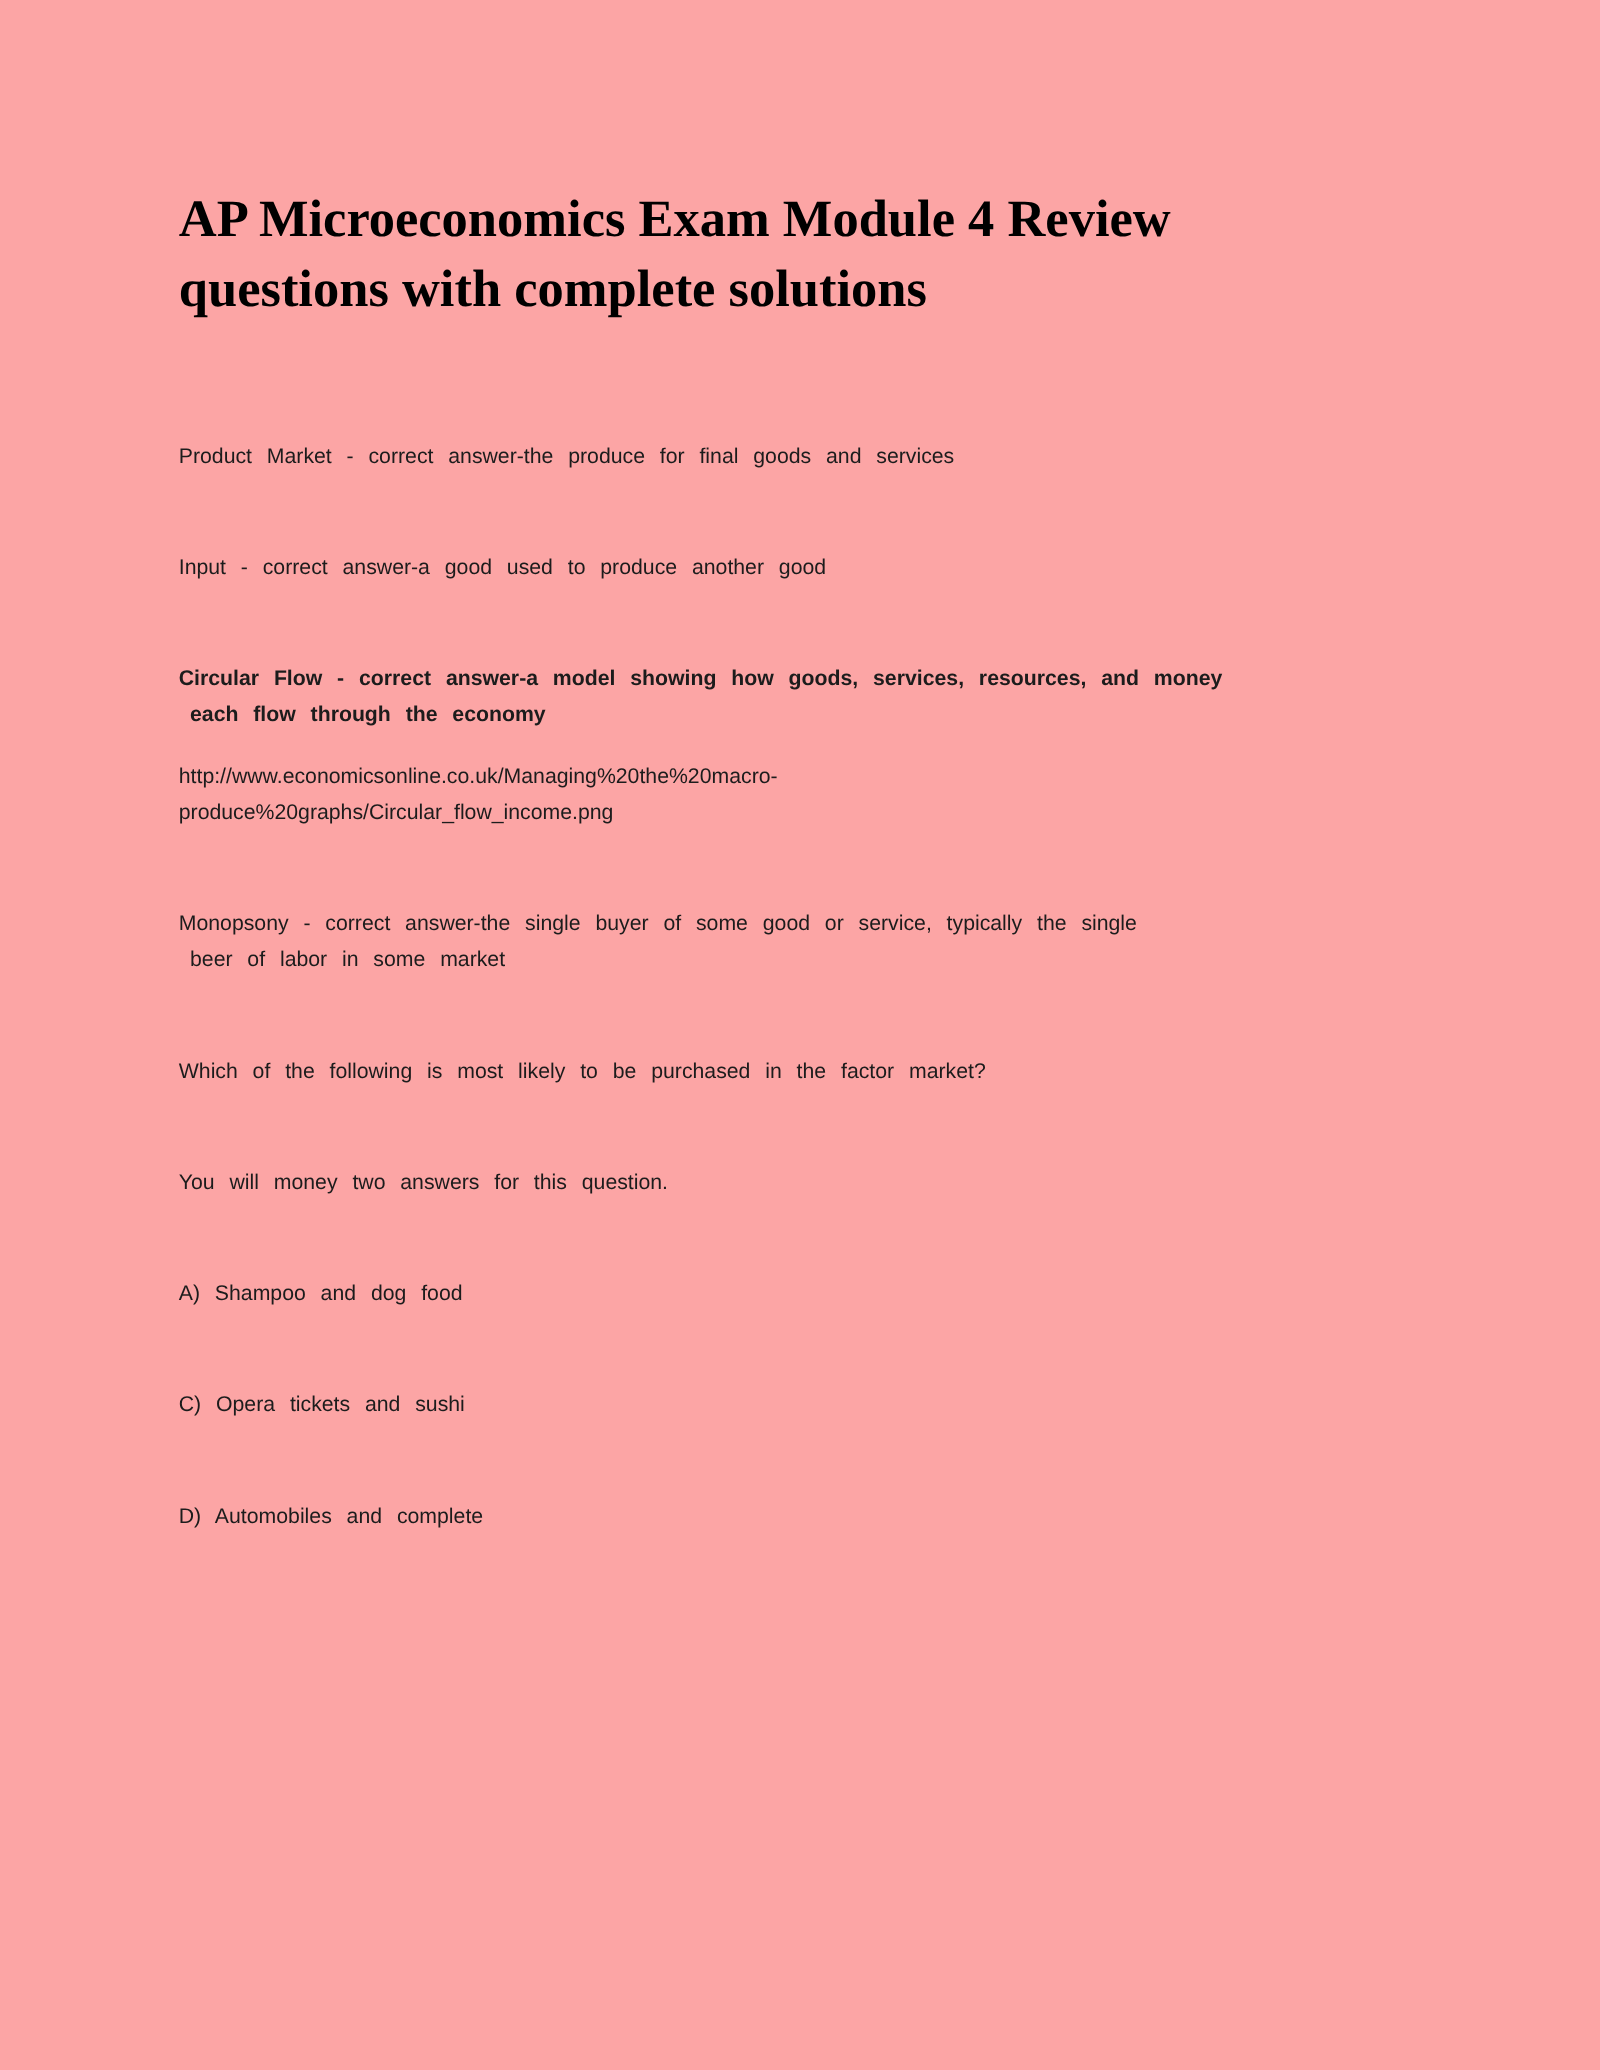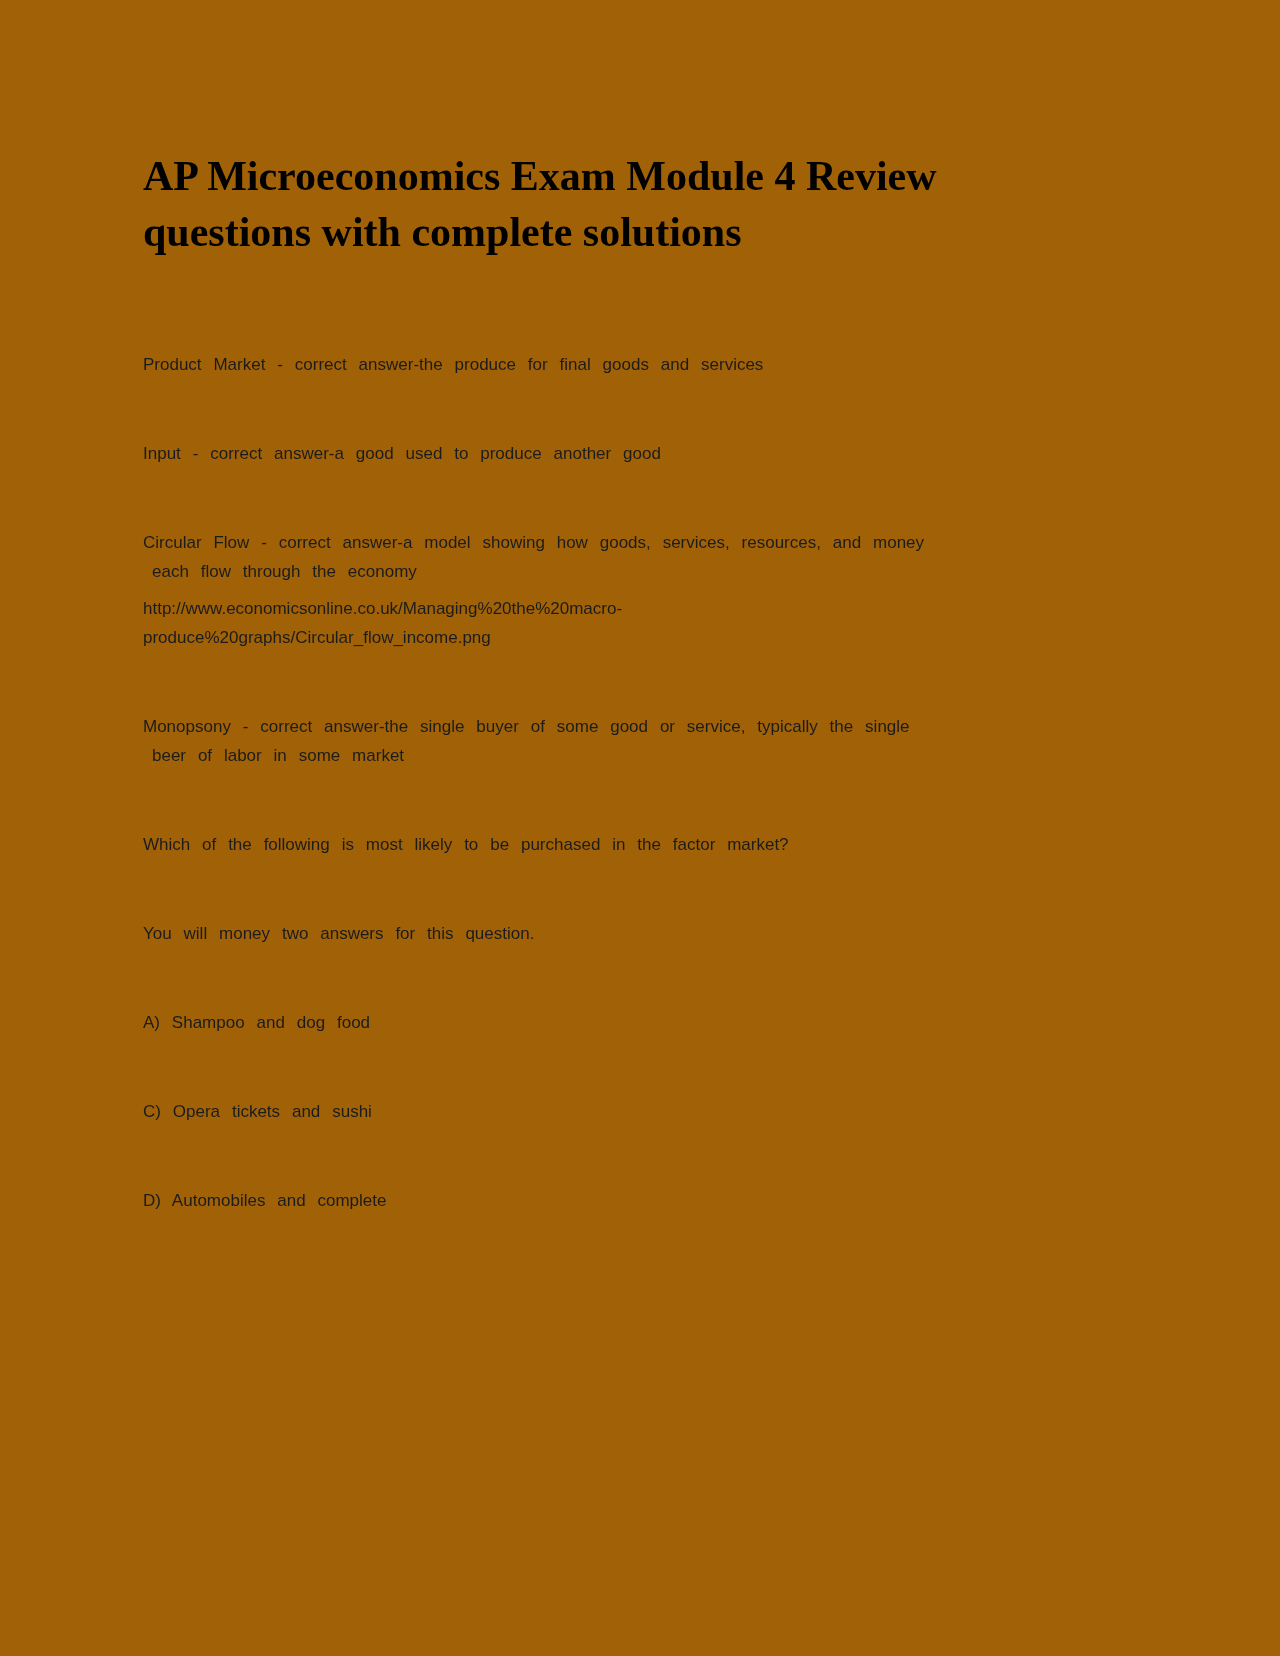--- a/index.html
+++ b/index.html
@@ -11,21 +11,21 @@
     width: 1280px;
     min-height: 1656px;
     font-family: "Liberation Sans", sans-serif;
     -webkit-font-smoothing: antialiased;
   }
   .page {
     box-sizing: border-box;
     width: 1280px;
     min-height: 1656px;
     padding: 148px 145px 80px 143px;
-    background: #a16207;
+    background: #fca5a5;
   }
   .doc-title {
     font-family: "Liberation Serif", serif;
     font-weight: 700;
     font-size: 42px;
     line-height: 56px;
     color: #000000;
     margin: 0 0 90px 0;
     white-space: pre-line;
     max-width: 960px;
@@ -35,21 +35,22 @@
     line-height: 29px;
     color: #1c1c1c;
     word-spacing: 0.42em;
     white-space: pre-line;
     margin: 0 0 60px 0;
     max-width: 925px;
     padding-left: 9px;
     text-indent: -9px;
   }
   .para.tight {
-    margin-bottom: 8px;
+    margin-bottom: 20px;
+    font-weight: bold;
   }
   .para.no-hang {
     padding-left: 0;
     text-indent: 0;
     word-spacing: normal;
   }
 </style>
 </head>
 <body>
 

